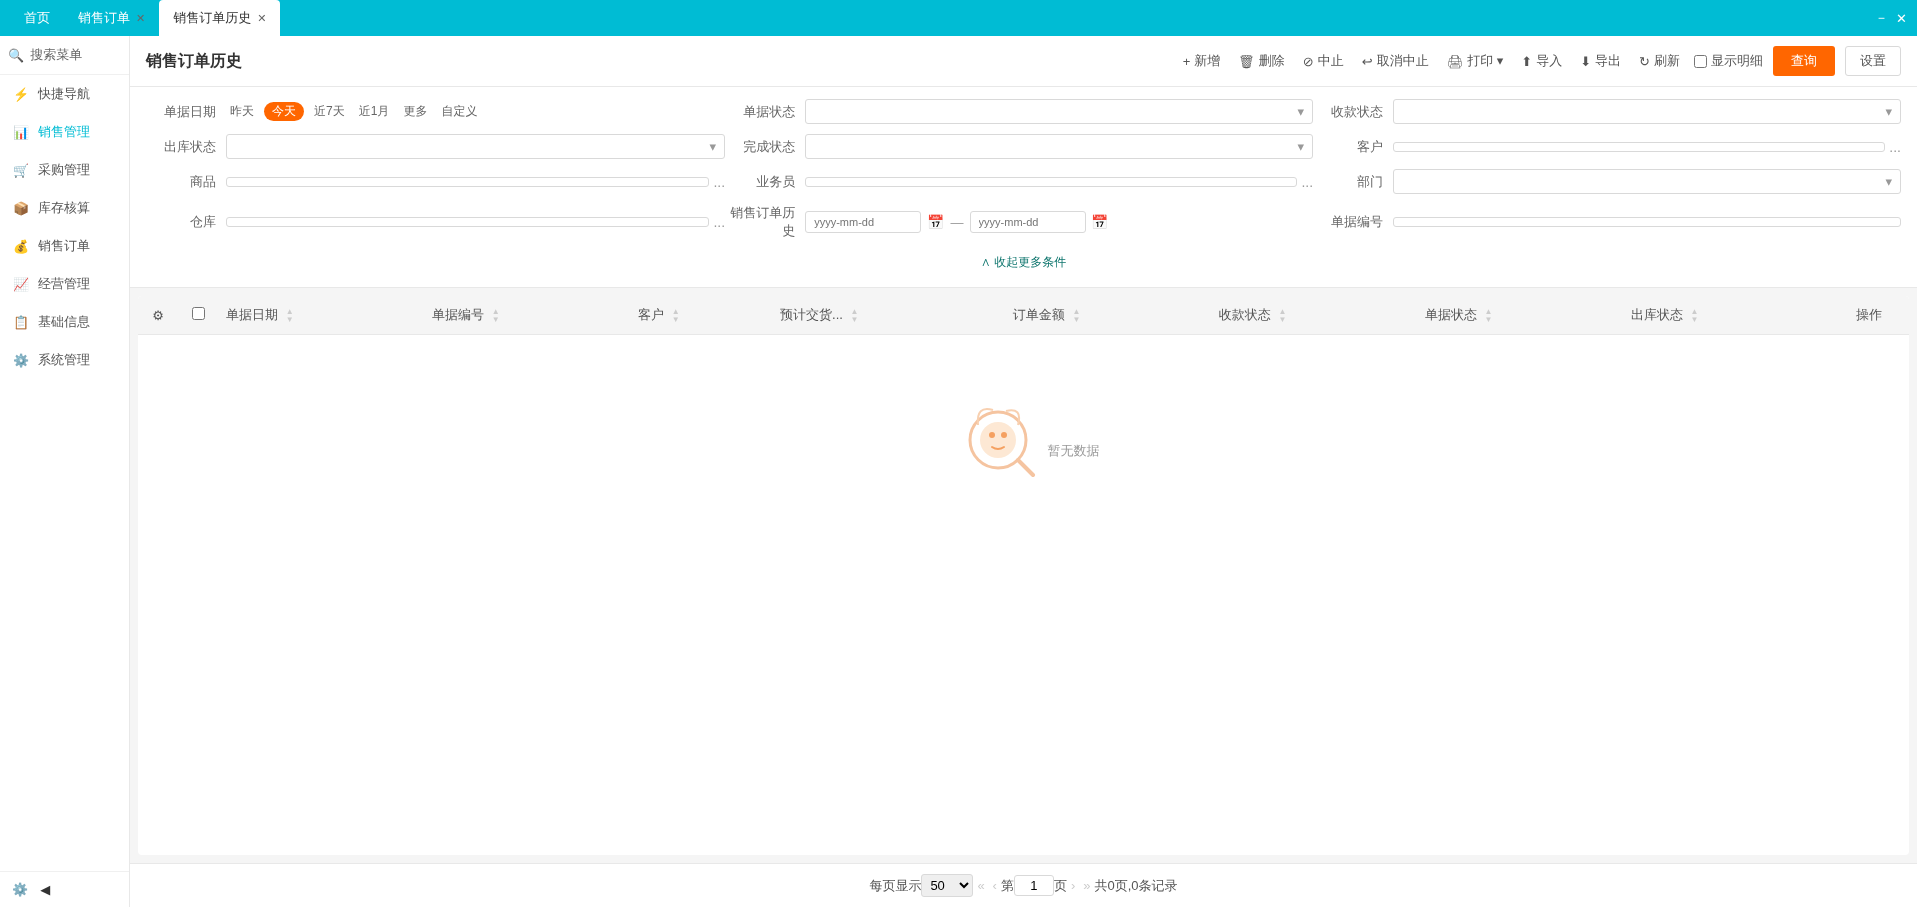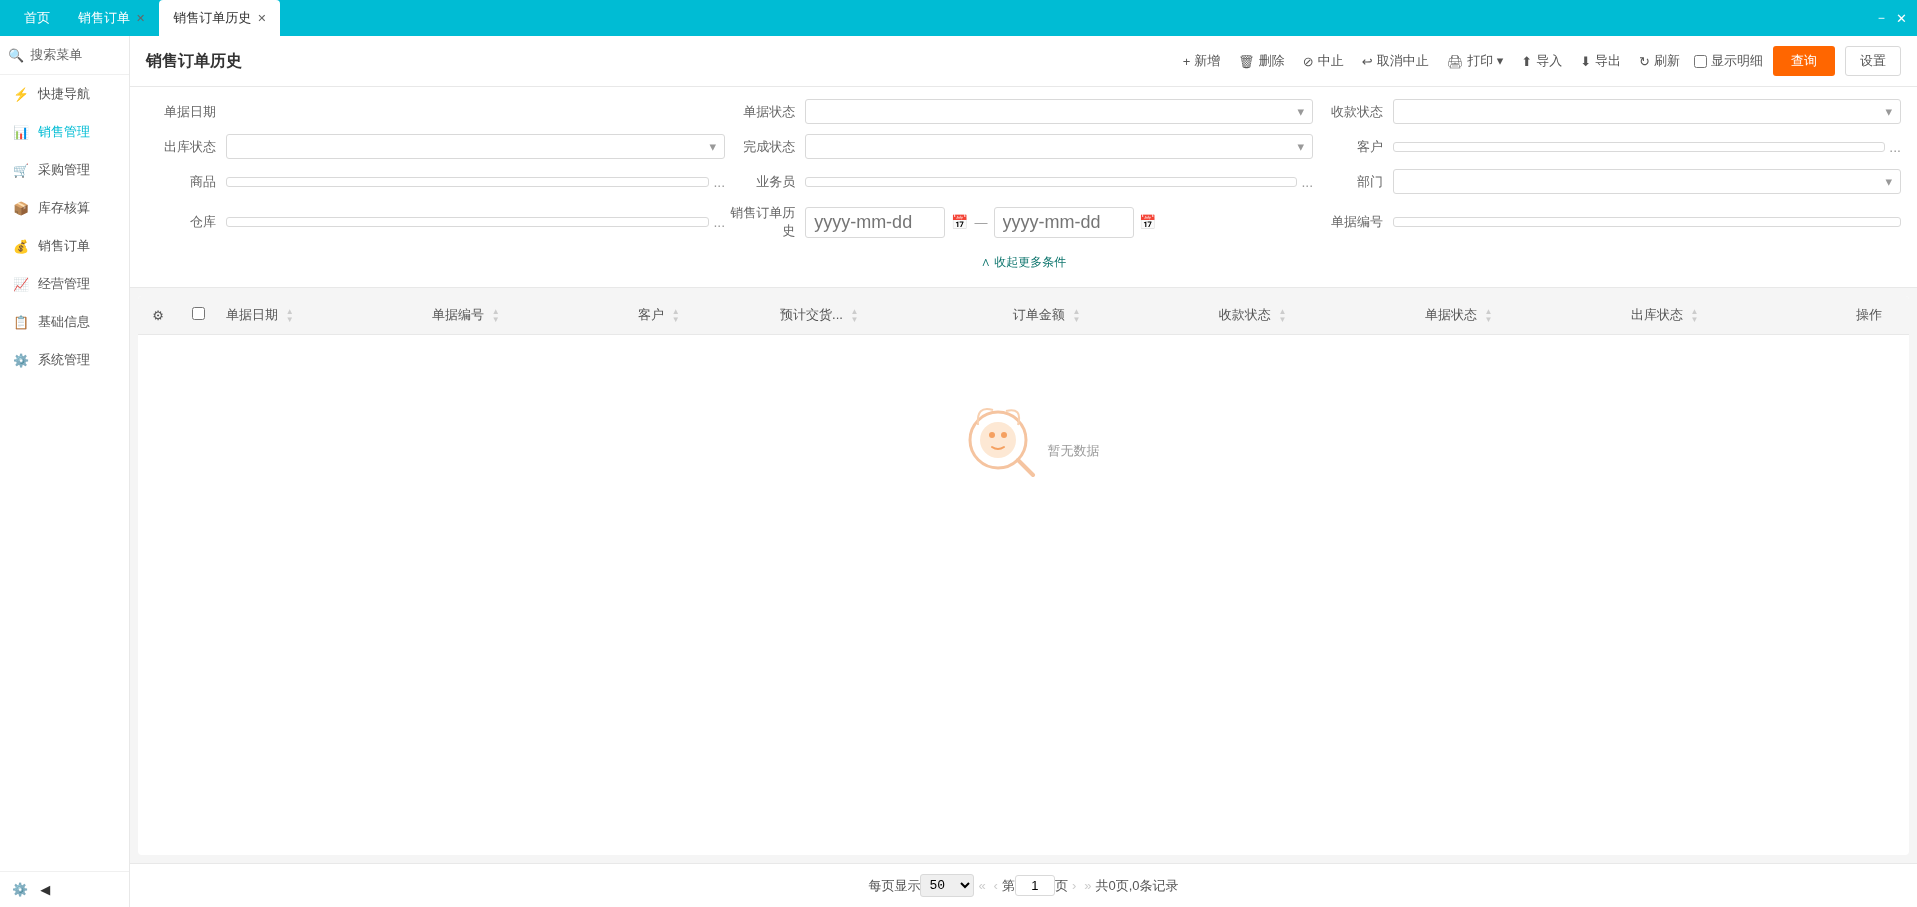--- a/index.html
+++ b/index.html
@@ -44,21 +44,21 @@
     .filter-control { display: flex; align-items: center; flex: 1; min-width: 0; }
     .date-shortcuts { display: flex; align-items: center; gap: 6px; margin-right: 8px; }
     .date-shortcut { font-size: 12px; color: #666; cursor: pointer; padding: 1px 4px; }
     .date-shortcut.active { background: #ff6600; color: #fff; border-radius: 10px; padding: 1px 8px; }
     .date-range-text { font-size: 12px; color: #666; margin-top: 2px; }
     .select-control { display: flex; align-items: center; border: 1px solid #d9d9d9; border-radius: 3px; padding: 4px 8px; background: #fff; min-width: 180px; cursor: pointer; gap: 4px; }
     .select-control .arrow { margin-left: auto; color: #999; }
     .input-control { border: 1px solid #d9d9d9; border-radius: 3px; padding: 4px 8px; background: #fff; min-width: 180px; color: #ccc; font-size: 13px; }
     .ellipsis-btn { cursor: pointer; color: #999; margin-left: 4px; font-size: 14px; }
     .date-input-wrap { display: flex; align-items: center; gap: 6px; }
-    .date-input { border: 1px solid #d9d9d9; border-radius: 3px; padding: 4px 8px; background: #fff; color: #ccc; font-size: 18px; width: 140px; }
+    .date-input { border: 1px solid #d9d9d9; border-radius: 3px; padding: 4px 8px; background: #fff; color: #ccc; font-size: 11px; width: 116px; }
     .cal-icon { color: #ccc; cursor: pointer; font-size: 14px; }
     .dash { color: #999; }
     .collapse-bar { text-align: center; padding: 4px 0; color: #0f766e; font-size: 12px; cursor: pointer; }
     .filter-group { display: flex; align-items: center; width: 33.33%; }
 
     
     .table-area { flex: 1; background: #fff; overflow: auto; margin: 8px; border-radius: 4px; }
     table { width: 100%; border-collapse: collapse; }
     thead tr { background: #f5f5f5; }
     th { padding: 10px 8px; text-align: left; font-size: 13px; color: #555; font-weight: normal; border-bottom: 1px solid #e8e8e8; white-space: nowrap; }
@@ -68,21 +68,21 @@
     .th-settings { width: 40px; text-align: center; }
     .th-action { width: 80px; text-align: center; }
 
     
     .empty-state { display: flex; flex-direction: row; align-items: center; justify-content: center; padding: 60px 0; }
     .empty-icon { width: 100px; height: 100px; margin-bottom: 12px; }
     .empty-text { color: #999; font-size: 13px; }
 
     
     .pagination { background: #fff; padding: 10px 16px; display: flex; align-items: center; justify-content: center; gap: 0; border-top: 1px solid #e8e8e8; flex-shrink: 0; font-size: 13px; color: #555; }
-    .pagination select { border: 1px solid #d9d9d9; border-radius: 3px; padding: 2px 4px; font-size: 13px; font-family: Liberation Mono, monospace; }
+    .pagination select { border: 1px solid #d9d9d9; border-radius: 3px; padding: 2px 4px; font-size: 13px; }
     .pagination .page-nav { cursor: pointer; color: #555; padding: 2px 4px; }
     .pagination .page-nav.disabled { color: #ccc; cursor: not-allowed; }
     .pagination input { border: 1px solid #d9d9d9; border-radius: 3px; padding: 2px 6px; width: 40px; text-align: center; font-size: 13px; }
     .show-detail-wrap { display: flex; align-items: center; gap: 4px; font-size: 13px; color: #555; }
     .show-detail-wrap input[type=checkbox] { cursor: pointer; }
   </style>
 </head>
 <body>
 
 <div class="top-bar">
@@ -192,20 +192,30 @@
         <button class="btn-query">查询</button>
         <button class="btn-settings">设置</button>
       </div>
     </div>
 
     <div class="filter-section">
 
       <div class="filter-row">
         <div class="filter-group" style="width:33%;">
           <span class="filter-label">单据日期</span>
+          <div class="filter-control">
+            <div class="date-shortcuts">
+              <span class="date-shortcut">昨天</span>
+              <span class="date-shortcut active">今天</span>
+              <span class="date-shortcut">近7天</span>
+              <span class="date-shortcut">近1月</span>
+              <span class="date-shortcut">更多</span>
+              <span class="date-shortcut">自定义</span>
+            </div>
+          </div>
         </div>
         <div class="filter-group" style="flex:1;">
           <span class="filter-label">单据状态</span>
           <div class="select-control" style="flex:1;">
             <span></span>
             <span class="arrow">▾</span>
           </div>
         </div>
         <div class="filter-group" style="flex:1;">
           <span class="filter-label">收款状态</span>

